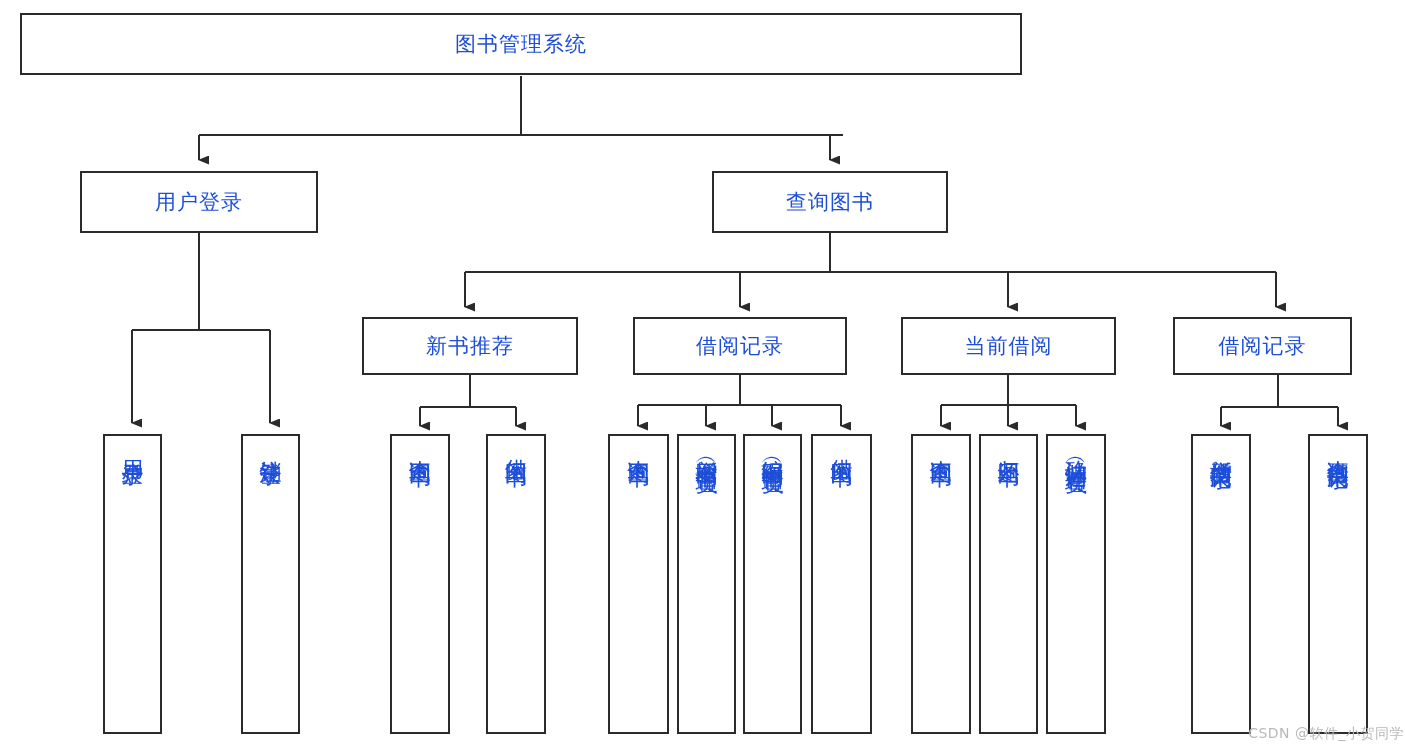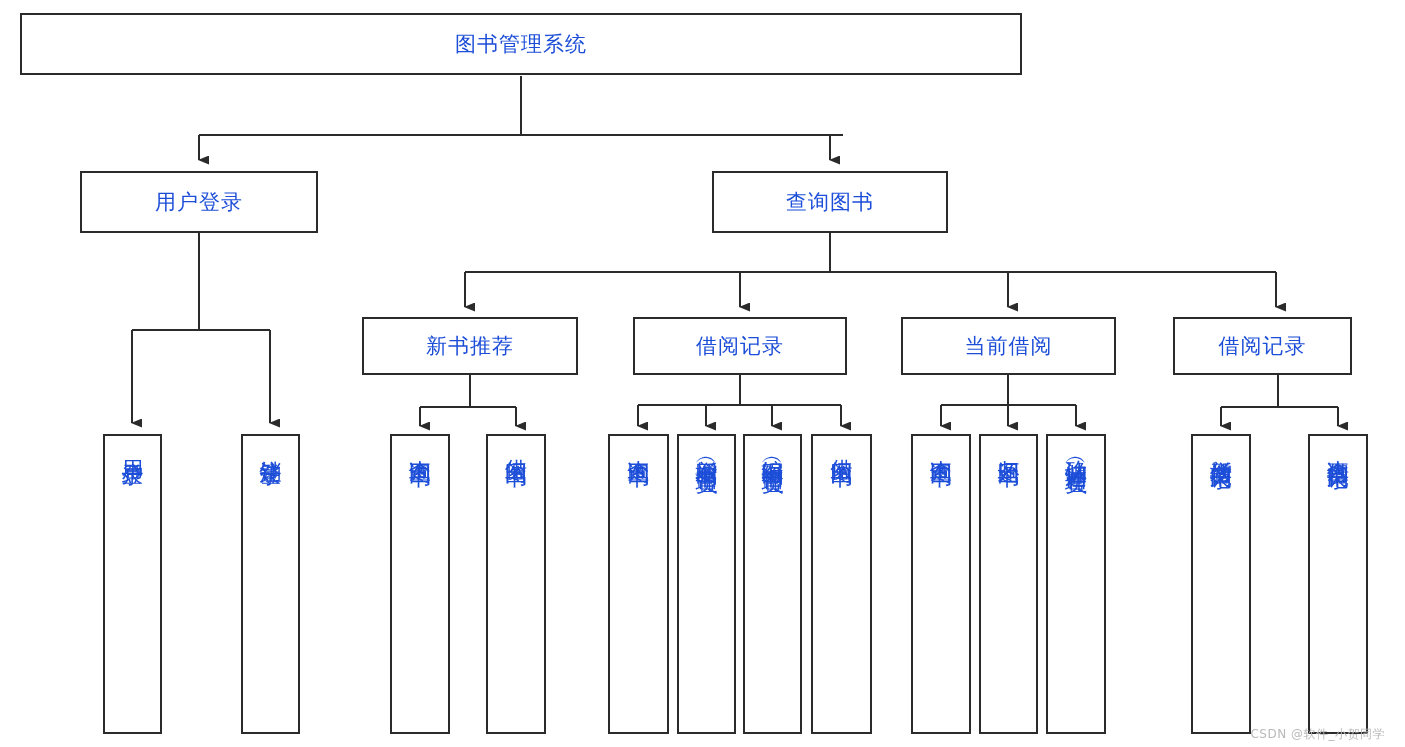--- a/index.html
+++ b/index.html
@@ -52,23 +52,23 @@
     line-height: 1.18;
     letter-spacing: 2px;
     white-space: nowrap;
     text-align: left;
   }
   .node .hlabel {
     white-space: nowrap;
   }
   .watermark {
     position: absolute;
-    right: 20px;
+    right: 1px;
     bottom: 4px;
-    font-size: 12px;
+    font-size: 14px;
     color: #b9b9b9;
     letter-spacing: 0.5px;
     white-space: nowrap;
   }
 </style>
 </head>
 <body>
 
 <div id="canvas">
 

